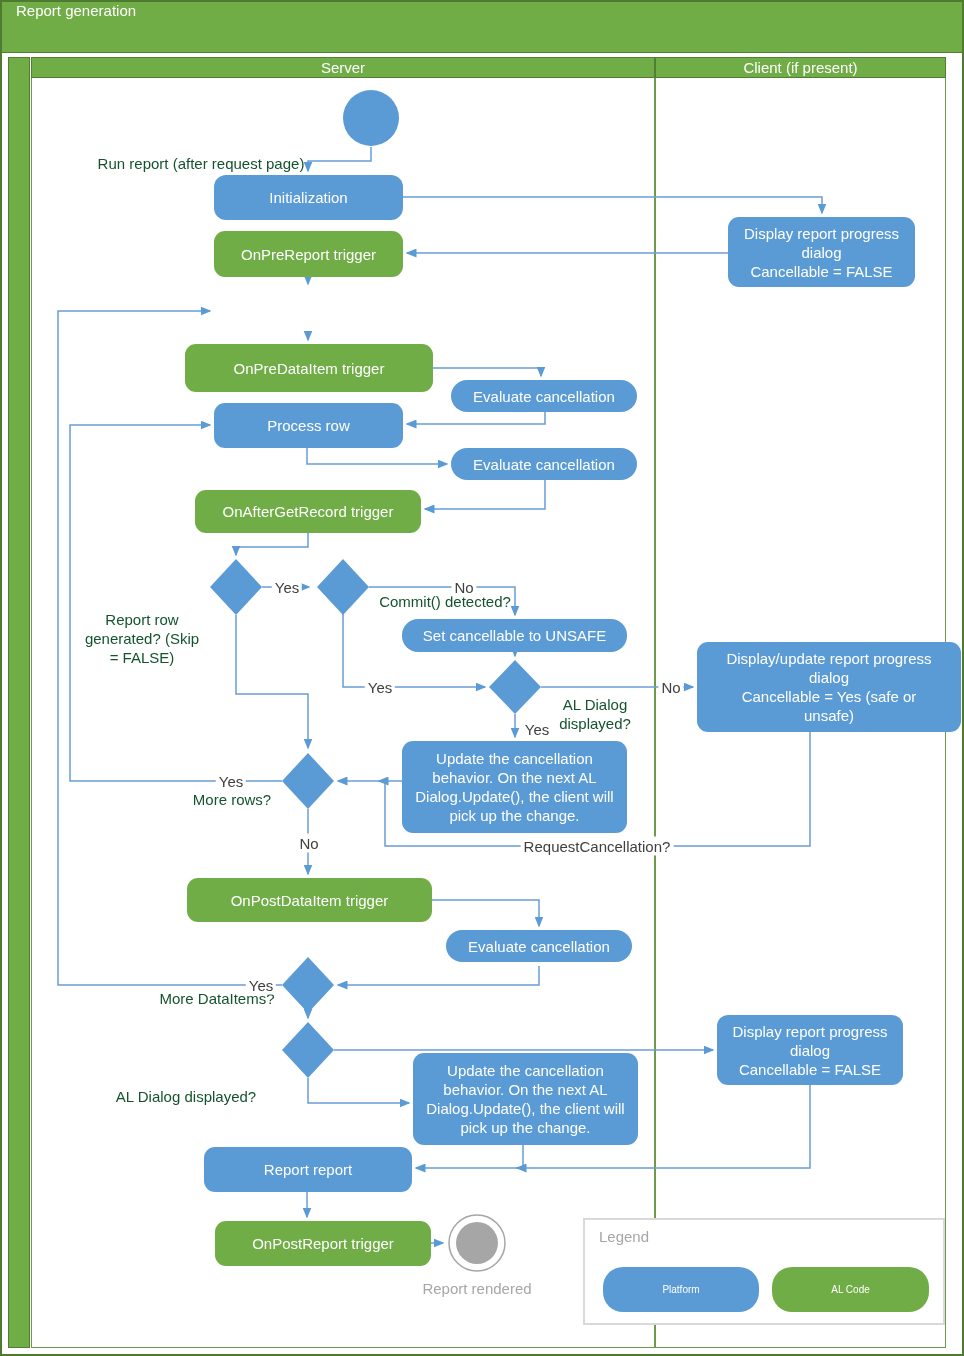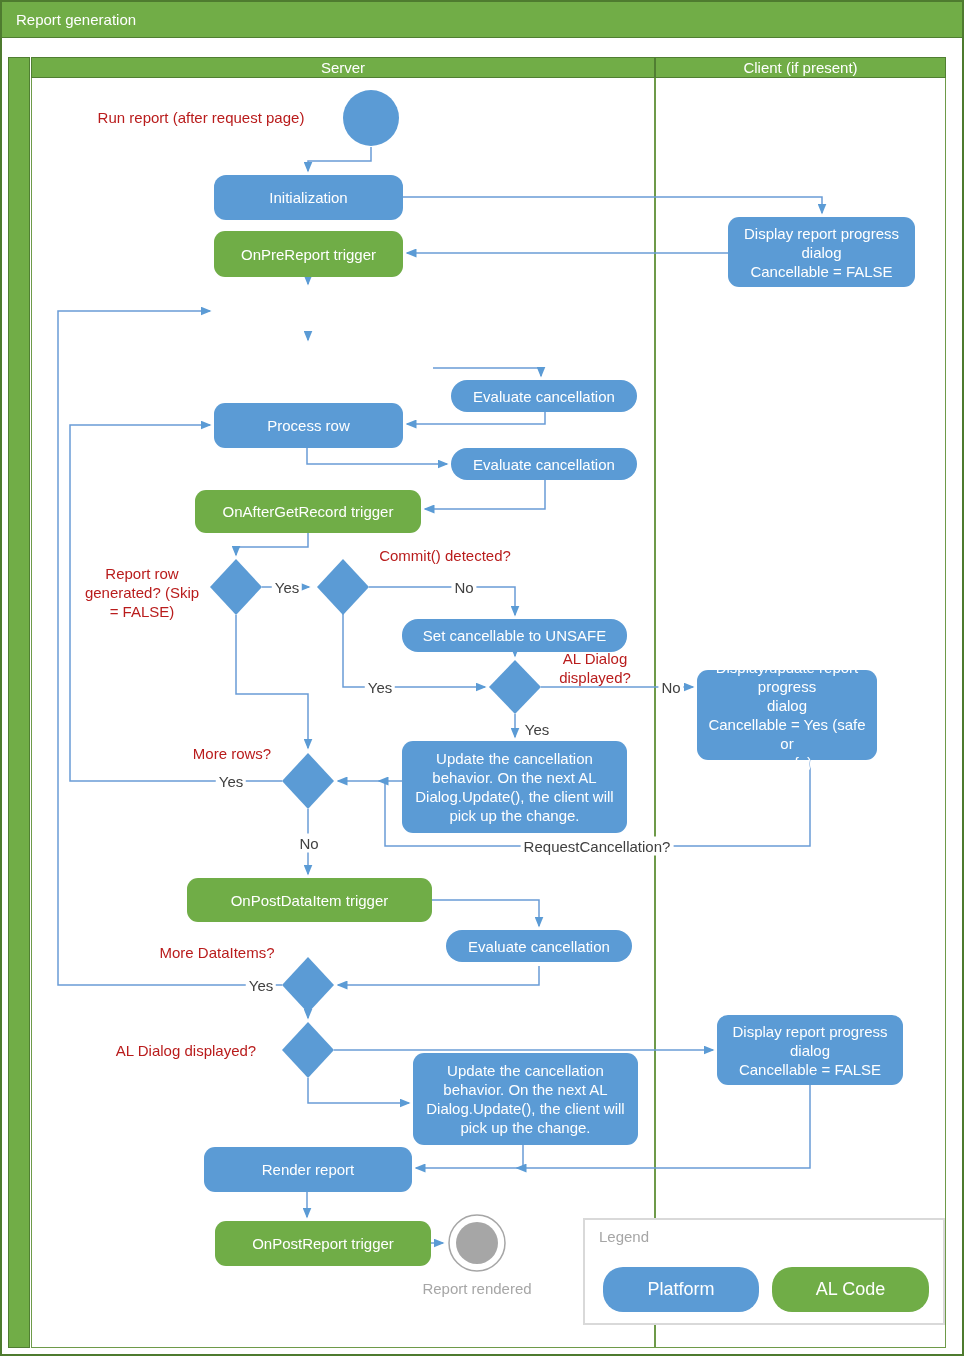--- a/index.html
+++ b/index.html
@@ -1,43 +1,43 @@
 <!DOCTYPE html>
 <html><head>
 <meta charset="utf-8">
 <style>
   html,body{margin:0;padding:0;background:#fff;}
   .page{position:relative;width:964px;height:1356px;background:#fff;
         font-family:"Liberation Sans",sans-serif;overflow:hidden;}
   .frame{position:absolute;inset:0;border:2px solid #4E7B2F;pointer-events:none;z-index:6;}
-  .titlebar{position:absolute;left:2px;top:2px;right:2px;height:36px;background:#71AD47;
-            border-bottom:1px solid #507E32;color:#fff;font-size:15px;display:flex;align-items:center;
+  .titlebar{position:absolute;left:2px;top:2px;right:2px;height:51px;background:#71AD47;
+            border-bottom:1px solid #507E32;color:#fff;font-size:15px;display:flex;align-items:flex-start;
             padding-left:14px;box-sizing:border-box;z-index:1;}
   .leftstrip{position:absolute;left:8px;top:57px;width:22px;height:1291px;background:#71AD47;
              border:1px solid #507E32;box-sizing:border-box;z-index:1;}
   .lanehead{position:absolute;top:57px;height:21px;background:#71AD47;border:1px solid #507E32;
             box-sizing:border-box;color:#fff;font-size:15px;display:flex;align-items:center;
             justify-content:center;z-index:1;}
   .lanebody{position:absolute;top:77px;height:1271px;border:1px solid #6E9A49;box-sizing:border-box;z-index:0;}
   .overlay{position:absolute;left:0;top:0;z-index:2;pointer-events:none;}
   .node{position:absolute;display:flex;align-items:center;justify-content:center;text-align:center;
         color:#fff;font-size:15px;line-height:19px;border-radius:11px;white-space:pre-line;
         padding:2px 6px;box-sizing:border-box;z-index:3;}
   .node.blue{background:#5B9BD5;}
   .node.green{background:#70AD47;}
   .node.pill{border-radius:16px;}
   .lbl{position:absolute;font-size:15px;line-height:19px;text-align:center;white-space:pre-line;
        transform:translate(-50%,-50%);z-index:4;}
-  .lbl.blue{color:#b91c1c;}
+  .lbl.blue{color:#14532d;margin-top:46px;}
   .lbl.dark{color:#404040;background:#fff;padding:0 3px;}
   .lbl.gray{color:#A6A6A6;}
   .legend{position:absolute;left:583px;top:1218px;width:362px;height:107px;background:#fff;
           border:2px solid #D9D9D9;box-sizing:border-box;z-index:5;}
   .legend-title{position:absolute;left:14px;top:8px;color:#A6A6A6;font-size:15px;}
-  .legend-btn{position:absolute;top:47px;height:45px;border-radius:20px;color:#fff;font-size:18px;
+  .legend-btn{position:absolute;top:47px;height:45px;border-radius:20px;color:#fff;font-size:10px;
               display:flex;align-items:center;justify-content:center;}
 </style>
 </head>
 <body>
 
 <div class="page">
 
   <div class="titlebar">
     <span>Report generation</span>
   </div>
@@ -101,42 +101,43 @@
     </g>
     <circle cx="371" cy="118" r="28" fill="#5B9BD5"></circle>
     <g>
       <circle cx="477" cy="1243" r="28" fill="#fff" stroke="#A6A6A6" stroke-width="1.5"></circle>
       <circle cx="477" cy="1243" r="21" fill="#A6A6A6"></circle>
     </g>
   </svg>
 
   <div class="node blue" style="left:214px;top:175px;width:189px;height:45px;border-radius:12px;"><span>Initialization</span></div>
   <div class="node green" style="left:214px;top:231px;width:189px;height:46px;"><span>OnPreReport trigger</span></div>
+  <div class="node green" style="left:185px;top:344px;width:248px;height:48px;"><span>OnPreDataItem trigger</span></div>
   <div class="node blue pill" style="left:451px;top:380px;width:186px;height:32px;"><span>Evaluate cancellation</span></div>
   <div class="node blue" style="left:214px;top:403px;width:189px;height:45px;"><span>Process row</span></div>
   <div class="node blue pill" style="left:451px;top:448px;width:186px;height:32px;"><span>Evaluate cancellation</span></div>
   <div class="node green" style="left:195px;top:490px;width:226px;height:43px;text-align:right;"><span>OnAfterGetRecord trigger</span></div>
   <div class="node blue pill" style="left:402px;top:619px;width:225px;height:33px;"><span>Set cancellable to UNSAFE</span></div>
   <div class="node blue" style="left:402px;top:741px;width:225px;height:92px;"><span>Update the cancellation
 behavior. On the next AL
 Dialog.Update(), the client will
 pick up the change.</span></div>
   <div class="node green" style="left:187px;top:878px;width:245px;height:44px;"><span>OnPostDataItem trigger</span></div>
   <div class="node blue pill" style="left:446px;top:930px;width:186px;height:32px;"><span>Evaluate cancellation</span></div>
   <div class="node blue" style="left:413px;top:1053px;width:225px;height:92px;"><span>Update the cancellation
 behavior. On the next AL
 Dialog.Update(), the client will
 pick up the change.</span></div>
-  <div class="node blue" style="left:204px;top:1147px;width:208px;height:45px;"><span>Render report</span></div>
+  <div class="node blue" style="left:204px;top:1147px;width:208px;height:45px;"><span>Report report</span></div>
   <div class="node green" style="left:215px;top:1221px;width:216px;height:45px;"><span>OnPostReport trigger</span></div>
 
   <div class="node blue" style="left:728px;top:217px;width:187px;height:70px;"><span>Display report progress
 dialog
 Cancellable = FALSE</span></div>
-  <div class="node blue" style="left:697px;top:642px;width:180px;height:90px;margin-top:28px;"><span>Display/update report progress
+  <div class="node blue" style="left:697px;top:642px;width:264px;height:90px;"><span>Display/update report progress
 dialog
 Cancellable = Yes (safe or
 unsafe)</span></div>
   <div class="node blue" style="left:717px;top:1015px;width:186px;height:70px;"><span>Display report progress
 dialog
 Cancellable = FALSE</span></div>
 
   <div class="lbl blue" style="left:201px;top:117px;width:230px;">Run report (after request page)</div>
   <div class="lbl blue" style="left:142px;top:592px;width:120px;">Report row
 generated? (Skip

